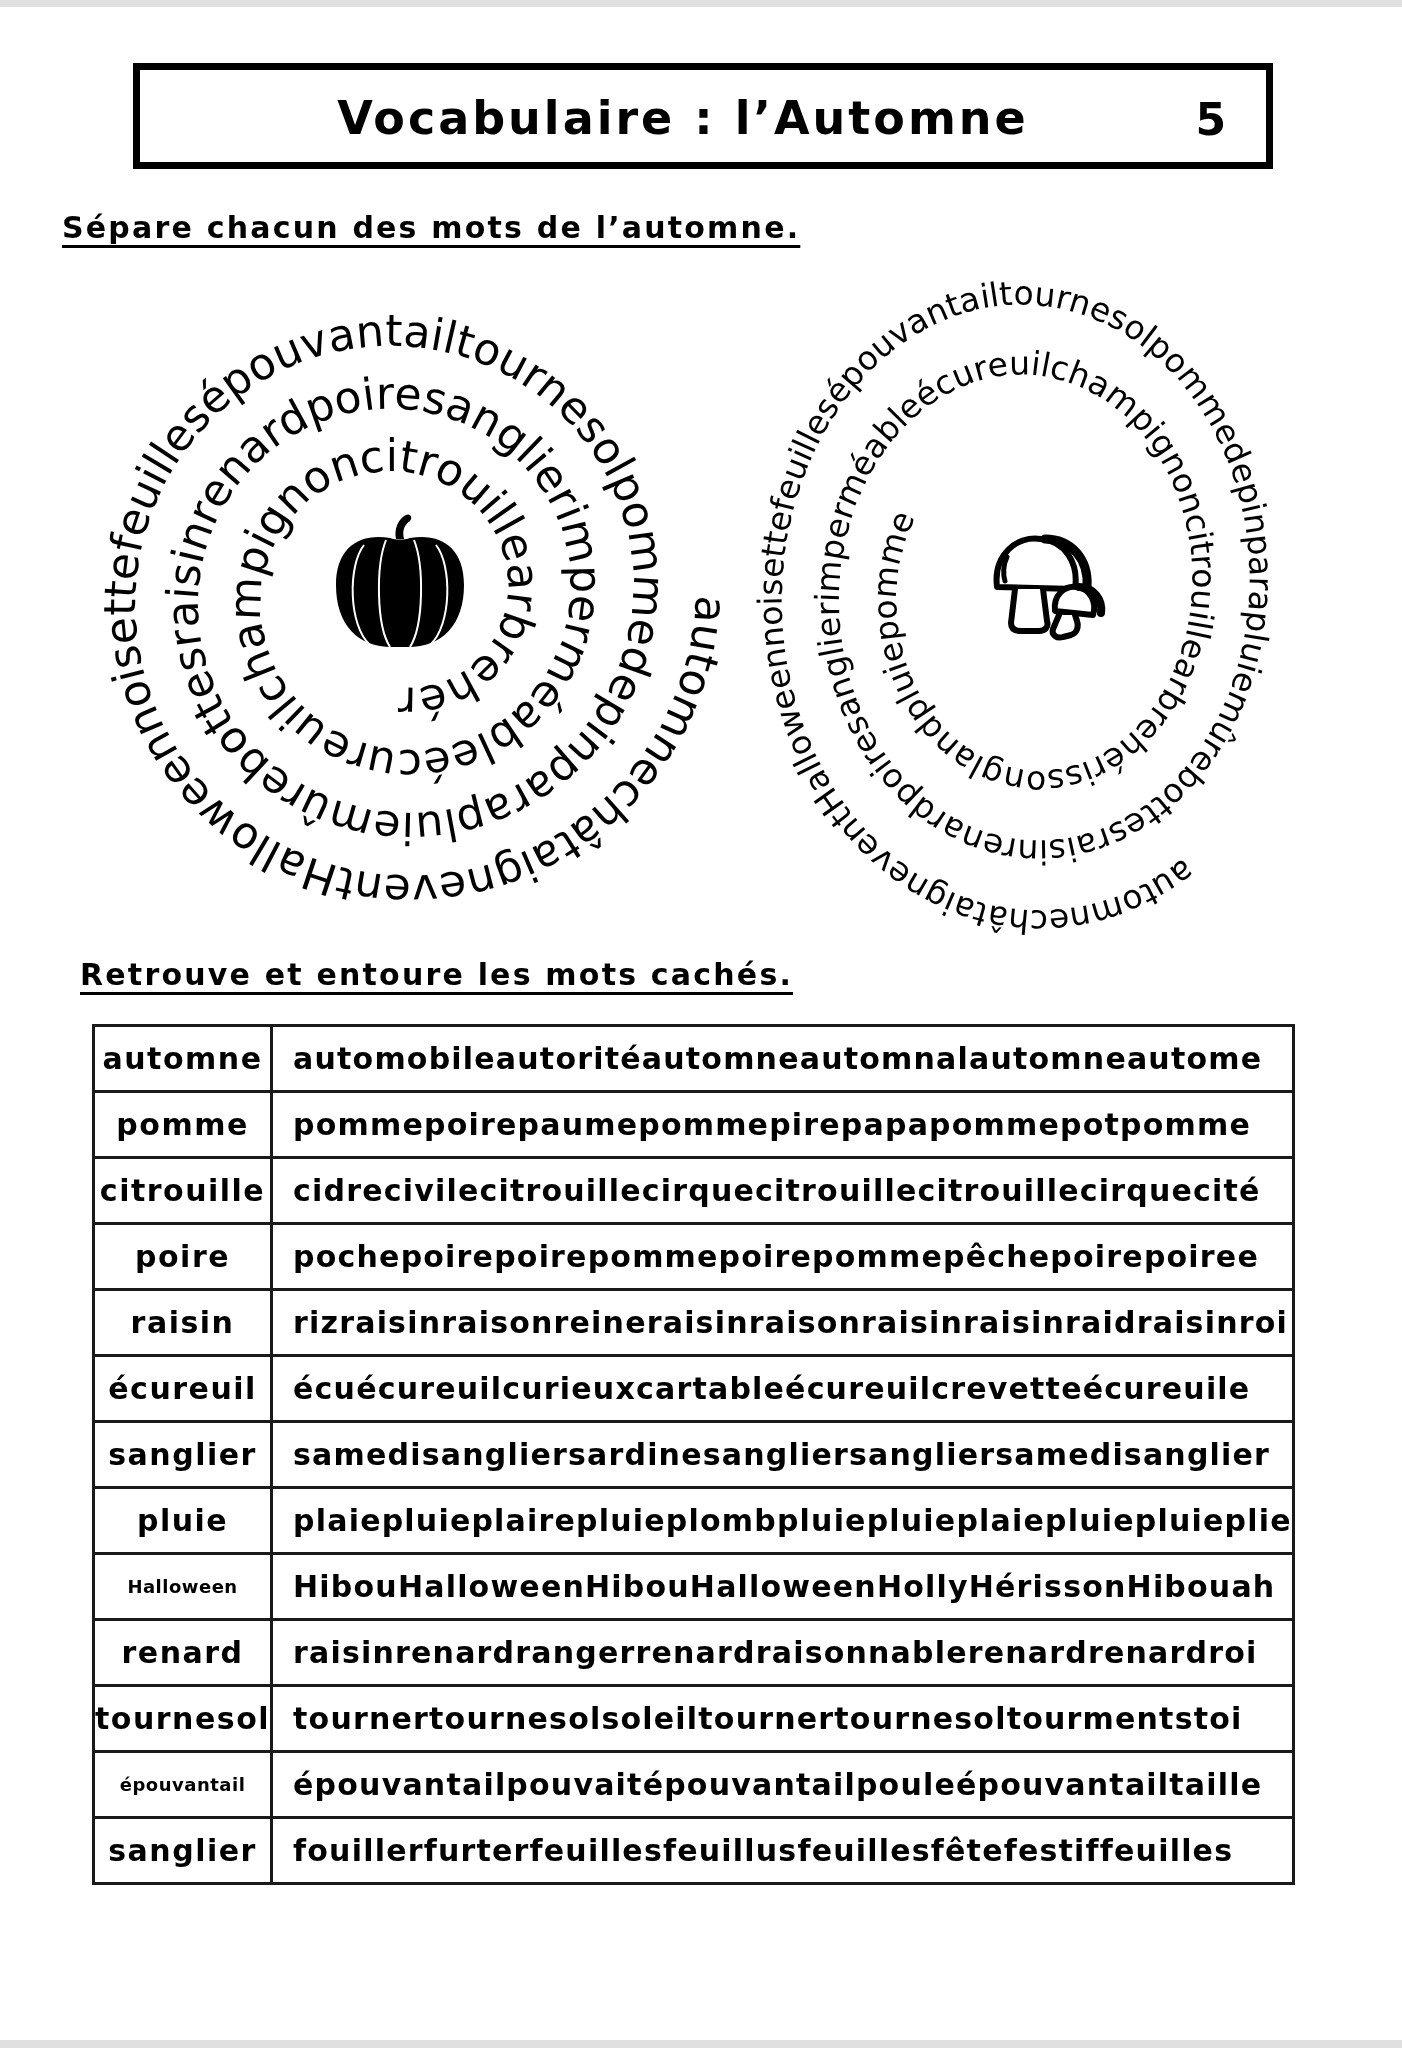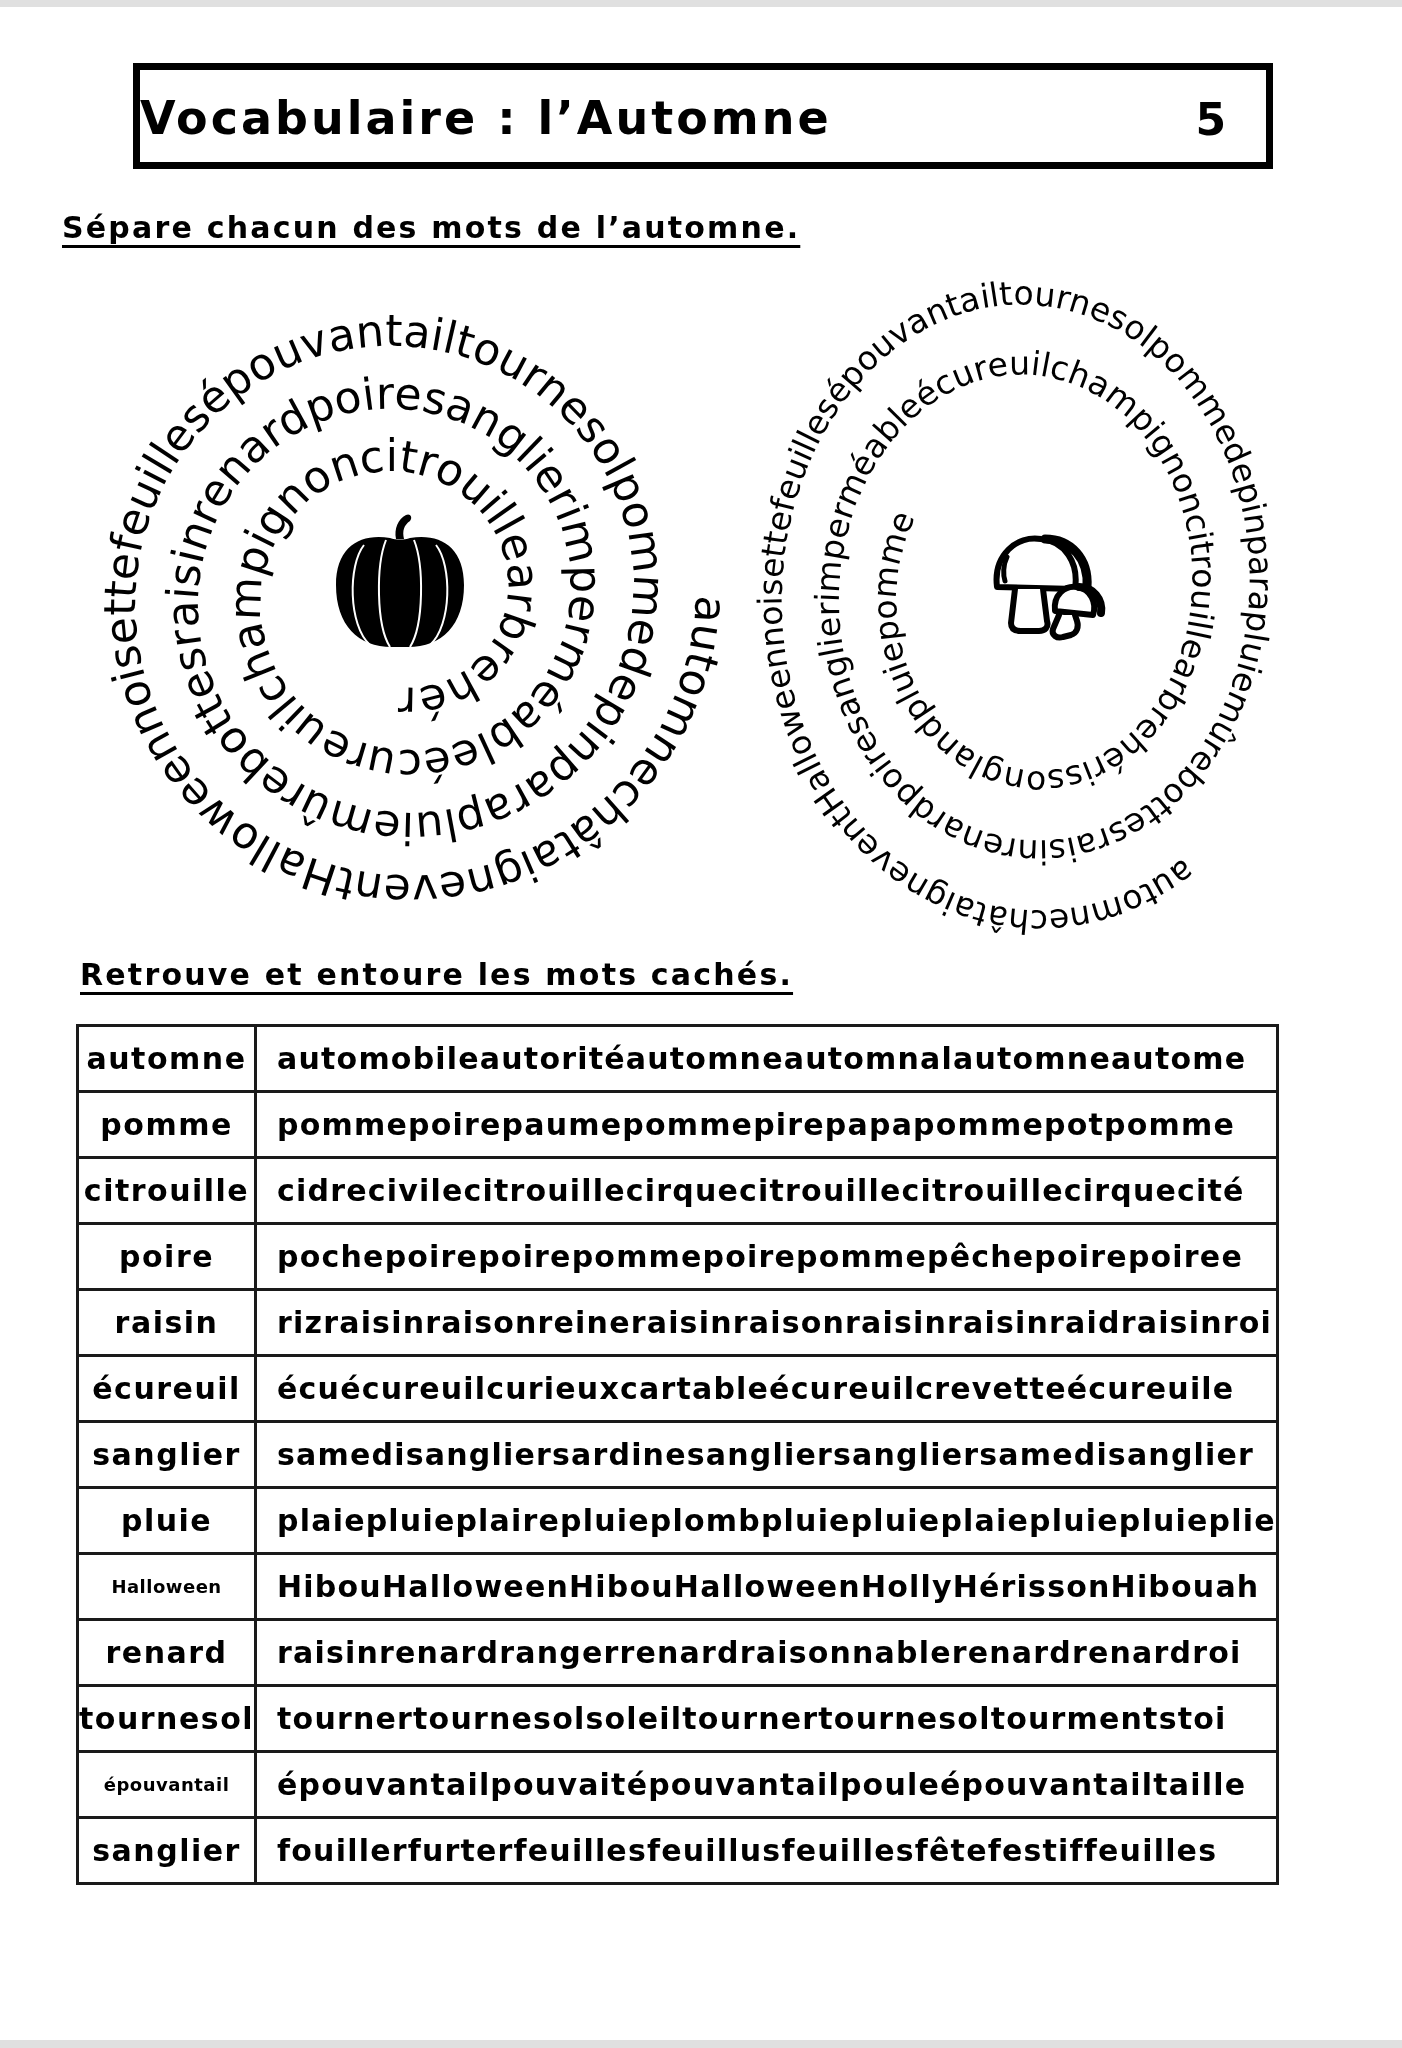--- a/index.html
+++ b/index.html
@@ -10,21 +10,21 @@
       color: #000;
     }
     .top-band { position: absolute; left: 0; top: 0; width: 1402px; height: 7px; background: #e0e0e0; }
     .bottom-band { position: absolute; left: 0; top: 2040px; width: 1402px; height: 8px; background: #e0e0e0; }
 
     .title-box {
       position: absolute; left: 133px; top: 63px; width: 1126px; height: 92px;
       border: 7px solid #000; box-sizing: content-box;
     }
     .title-text {
-      position: absolute; left: 0; right: 0; top: 22px; text-align: left;
+      position: absolute; left: 0; right: 0; top: 22px; text-align: center;
       font-weight: bold; font-size: 46px; letter-spacing: 3px; line-height: 52px;
       padding-right: 40px;
     }
     .page-number {
       position: absolute; right: 40px; top: 24px;
       font-weight: bold; font-size: 44px; line-height: 52px;
     }
 
     .section-heading {
       position: absolute; font-weight: bold; font-size: 30px; letter-spacing: 2.2px;
@@ -33,21 +33,21 @@
     }
     .heading-1 { left: 62px; top: 208px; }
     .heading-2 { left: 80px; top: 955px; text-align: center; }
 
     .spirals { position: absolute; left: 0; top: 260px; width: 1402px; height: 680px; }
     .spirals svg { position: absolute; left: 0; top: 0; }
     .spiral-text-left { font-family: "DejaVu Sans", sans-serif; font-size: 44px; fill: #000; }
     .spiral-text-right { font-family: "DejaVu Sans", sans-serif; font-size: 33px; fill: #000; }
 
     .word-table {
-      position: absolute; left: 76px; top: 1024px; width: 1192px;
+      position: absolute; left: 92px; top: 1024px; width: 1192px;
       border-collapse: collapse; border: 3px solid #1a1a1a;
     }
     .word-table td {
       border: 3px solid #1a1a1a; height: 63px; padding: 0; vertical-align: middle;
       font-weight: bold; white-space: nowrap; overflow: hidden;
     }
     .word-table td.key {
       width: 200px; text-align: center; font-size: 30px; letter-spacing: 1.5px;
     }
     .word-table td.key.long { font-size: 18px; letter-spacing: 0.5px; }

